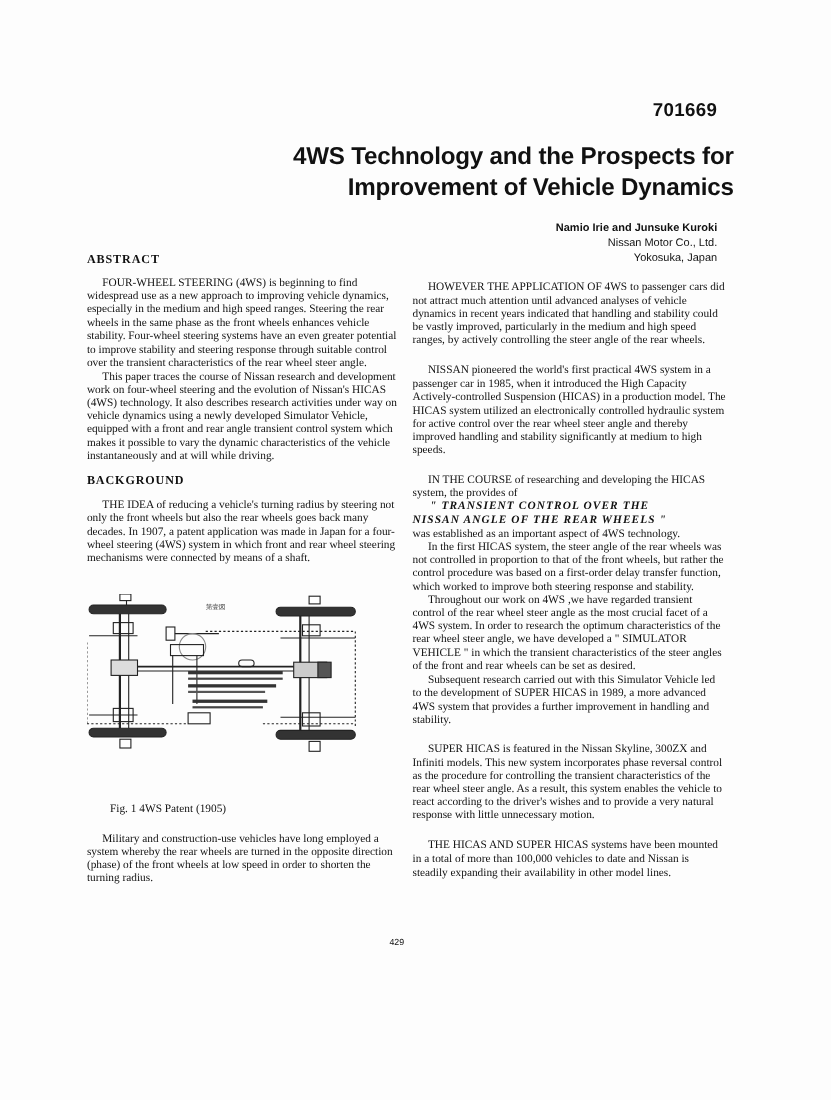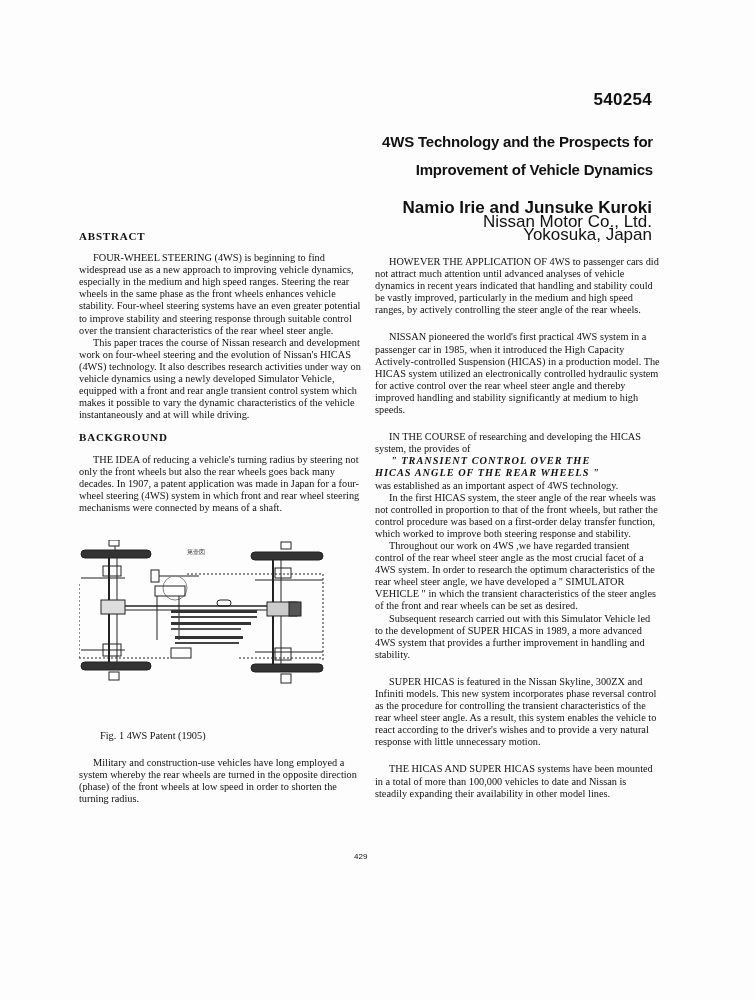--- a/index.html
+++ b/index.html
@@ -2,22 +2,22 @@
 <html><head>
 <meta charset="utf-8">
 <style>
   html, body { margin: 0; padding: 0; background: #ffffff; }
   body { width: 755px; height: 1000px; position: relative; overflow: hidden; color: #111; }
   .page { position: absolute; left: 0; top: 0; width: 755px; height: 1000px; background: #fdfdfd; }
   .sans { font-family: "Liberation Sans", "DejaVu Sans", sans-serif; }
   .serif { font-family: "Liberation Serif", "DejaVu Serif", serif; }
 
   .paper-num { position: absolute; right: 103px; top: 90px; font-size: 17px; font-weight: bold; letter-spacing: 0.3px; }
-  .title { position: absolute; right: 102px; top: 128px; text-align: right; font-size: 15px; font-weight: bold; line-height: 28px; letter-spacing: -0.2px; }
-  .authors { position: absolute; right: 103px; top: 201px; text-align: right; font-size: 17px; line-height: 13.5px; }
+  .title { position: absolute; right: 88px; top: 128px; text-align: right; font-size: 22px; font-weight: bold; line-height: 28px; letter-spacing: -0.2px; }
+  .authors { position: absolute; right: 103px; top: 201px; text-align: right; font-size: 10px; line-height: 13.5px; }
   .authors .names { font-weight: bold; }
 
   .col { position: absolute; font-size: 10.3px; line-height: 12.1px; text-align: left; }
   .col-left { left: 79px; top: 230px; width: 285px; }
   .col-right { left: 375px; top: 256px; width: 285px; }
   .heading { font-weight: bold; font-size: 11px; letter-spacing: 0.8px; margin: 0 0 10px 0; }
   p { margin: 0; }
   .indent { text-indent: 14px; }
   .gap { margin-top: 15px; }
   .emph { font-weight: bold; font-style: italic; letter-spacing: 1px; }
@@ -28,21 +28,21 @@
   .caption { margin: 30px 0 0 21px; font-size: 10.3px; }
   .caption .fig-label { }
 
   .page-number { position: absolute; left: 354px; top: 852px; font-size: 8px; }
 </style>
 </head>
 <body>
 
 <div class="page">
 
-  <div class="paper-num sans">540254</div>
+  <div class="paper-num sans">701669</div>
 
   <div class="title sans">
     <div>4WS Technology and the Prospects for</div>
     <div>Improvement of Vehicle Dynamics</div>
   </div>
 
   <div class="authors sans">
     <div class="names">Namio Irie and Junsuke Kuroki</div>
     <div>Nissan Motor Co., Ltd.</div>
     <div>Yokosuka, Japan</div>
@@ -126,21 +126,21 @@
 
     <p class="indent gap">Military and construction-use vehicles have long employed a system whereby the rear wheels are turned in the opposite direction (phase) of the front wheels at low speed in order to shorten the turning radius.</p>
   </div>
 
   <div class="col col-right serif">
     <p class="indent">HOWEVER THE APPLICATION OF 4WS to passenger cars did not attract much attention until advanced analyses of vehicle dynamics in recent years indicated that handling and stability could be vastly improved, particularly in the medium and high speed ranges, by actively controlling the steer angle of the rear wheels.</p>
     <p class="indent gap">NISSAN pioneered the world's first practical 4WS system in a passenger car in 1985, when it introduced the High Capacity Actively-controlled Suspension (HICAS) in a production model. The HICAS system utilized an electronically controlled hydraulic system for active control over the rear wheel steer angle and thereby improved handling and stability significantly at medium to high speeds.</p>
     <div class="gap">
       <p class="indent">IN THE COURSE of researching and developing the HICAS system, the provides of</p>
       <p class="emph emph-line1">" TRANSIENT CONTROL OVER THE</p>
-      <p class="emph">HICAS ANGLE OF THE REAR WHEELS "</p>
+      <p class="emph">NISSAN ANGLE OF THE REAR WHEELS "</p>
       <p>was established as an important aspect of 4WS technology.</p>
     </div>
     <p class="indent">In the first HICAS system, the steer angle of the rear wheels was not controlled in proportion to that of the front wheels, but rather the control procedure was based on a first-order delay transfer function, which worked to improve both steering response and stability.</p>
     <p class="indent">Throughout our work on 4WS ,we have regarded transient control of the rear wheel steer angle as the most crucial facet of a 4WS system. In order to research the optimum characteristics of the rear wheel steer angle, we have developed a " SIMULATOR VEHICLE " in which the transient characteristics of the steer angles of the front and rear wheels can be set as desired.</p>
     <p class="indent">Subsequent research carried out with this Simulator Vehicle led to the development of SUPER HICAS in 1989, a more advanced 4WS system that provides a further improvement in handling and stability.</p>
     <p class="indent gap">SUPER HICAS is featured in the Nissan Skyline, 300ZX and Infiniti models. This new system incorporates phase reversal control as the procedure for controlling the transient characteristics of the rear wheel steer angle. As a result, this system enables the vehicle to react according to the driver's wishes and to provide a very natural response with little unnecessary motion.</p>
     <p class="indent gap">THE HICAS AND SUPER HICAS systems have been mounted in a total of more than 100,000 vehicles to date and Nissan is steadily expanding their availability in other model lines.</p>
   </div>
 
   <div class="page-number sans">429</div>

